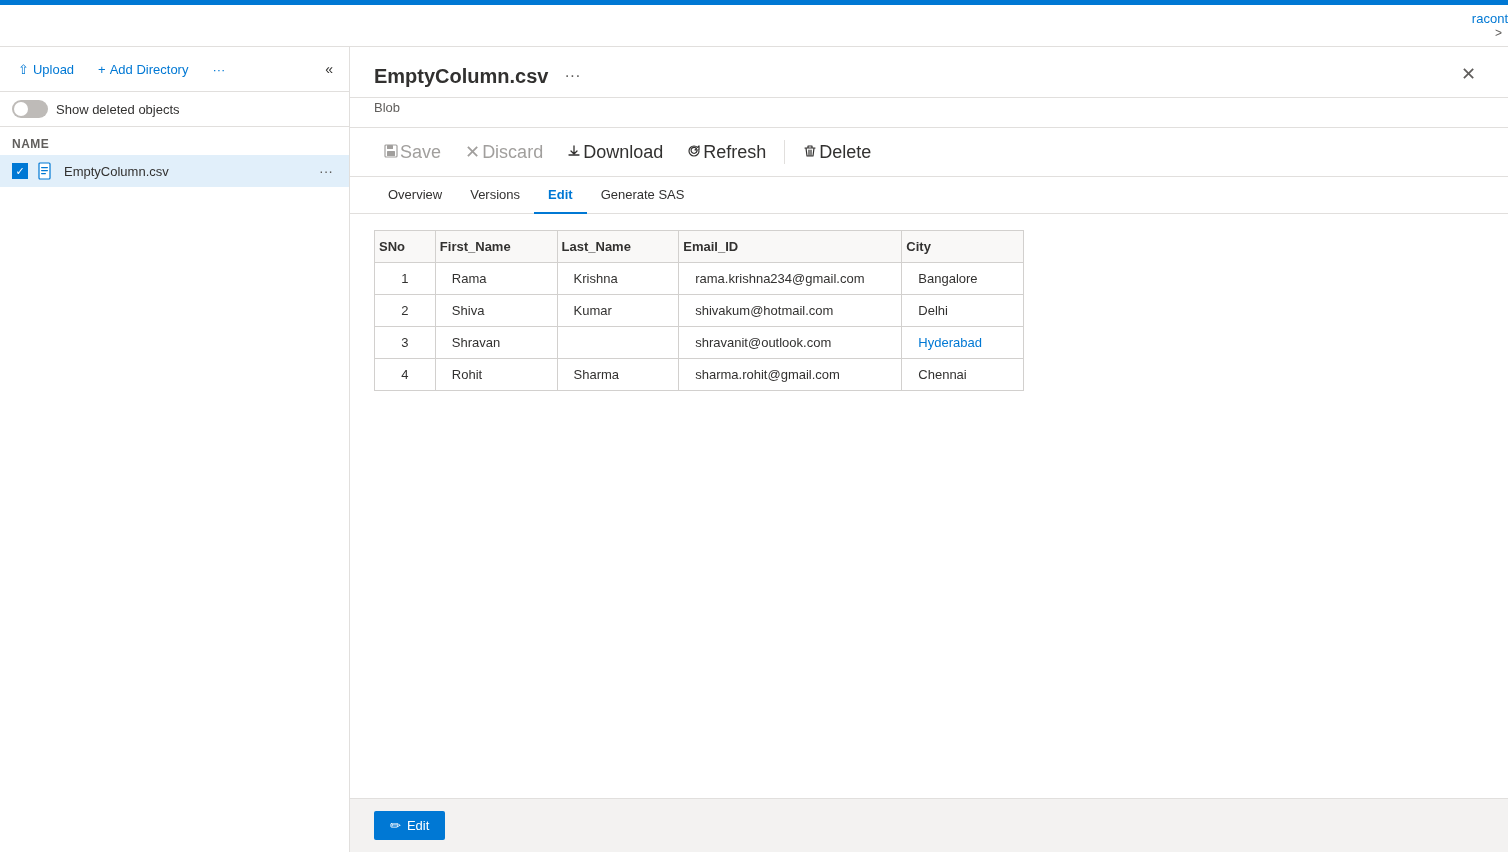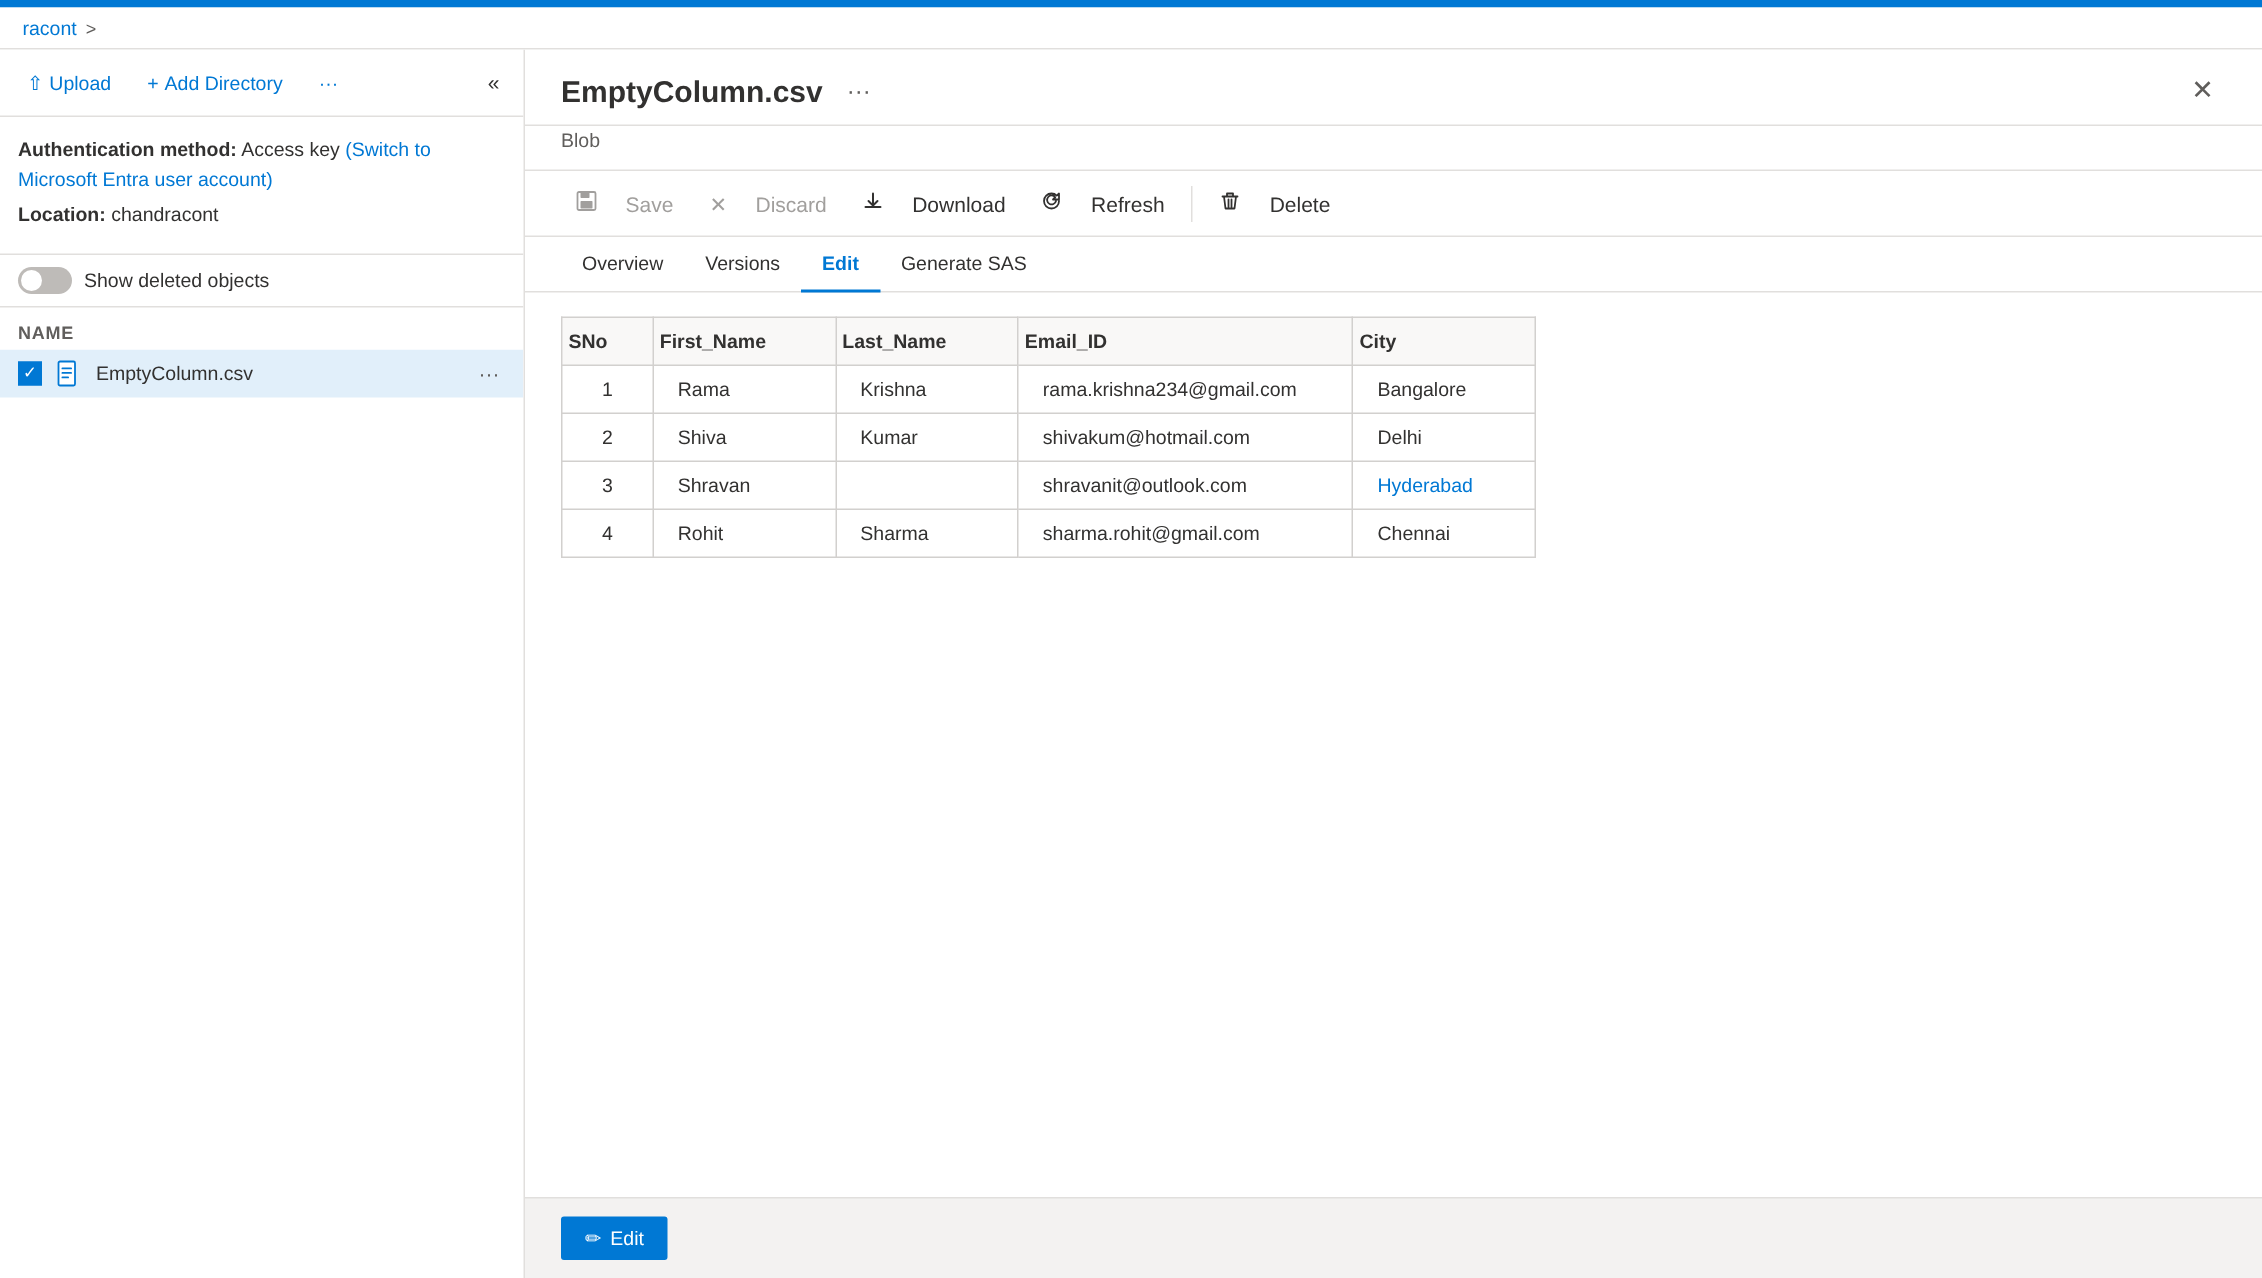--- a/index.html
+++ b/index.html
@@ -2,21 +2,21 @@
 <html><head>
   <meta charset="utf-8">
   <style>
     * { box-sizing: border-box; margin: 0; padding: 0; }
     body { font-family: 'Segoe UI', Tahoma, Geneva, Verdana, sans-serif; font-size: 13px; background: #f3f3f3; color: #323130; display: flex; flex-direction: column; height: 852px; overflow: hidden; }
 
     
     .top-bar { height: 5px; background: #0078d4; width: 100%; }
 
     
-    .breadcrumb-bar { background: #fff; padding: 6px 15px; display: flex; align-items: flex-end; border-bottom: 1px solid #e1dfdd; }
+    .breadcrumb-bar { background: #fff; padding: 6px 0; display: flex; align-items: flex-end; border-bottom: 1px solid #e1dfdd; flex-direction: column; }
     .breadcrumb-item { color: #0078d4; font-size: 13px; cursor: pointer; }
     .breadcrumb-sep { margin: 0 6px; color: #605e5c; font-size: 12px; }
 
     
     .main-layout { display: flex; flex: 1; overflow: hidden; }
 
     
     .sidebar { width: 350px; background: #fff; border-right: 1px solid #e1dfdd; display: flex; flex-direction: column; padding: 0; overflow: hidden; }
     .sidebar-toolbar { display: flex; align-items: center; padding: 10px 12px; gap: 12px; border-bottom: 1px solid #e1dfdd; }
     .sidebar-toolbar-btn { display: flex; align-items: center; gap: 4px; color: #0078d4; cursor: pointer; font-size: 13px; background: none; border: none; padding: 4px 6px; }
@@ -44,21 +44,21 @@
     
     .detail-panel { flex: 1; background: #fff; display: flex; flex-direction: column; overflow: hidden; }
     .detail-header { display: flex; align-items: center; padding: 16px 24px 8px; border-bottom: 1px solid #e1dfdd; }
     .detail-title { font-size: 20px; font-weight: 600; color: #323130; }
     .detail-ellipsis { margin-left: 12px; cursor: pointer; color: #605e5c; font-size: 16px; background: none; border: none; padding: 4px; }
     .detail-subtitle { font-size: 13px; color: #605e5c; padding: 2px 24px 12px; border-bottom: 1px solid #e1dfdd; }
     .detail-close { margin-left: auto; cursor: pointer; font-size: 18px; color: #605e5c; background: none; border: none; padding: 4px 8px; align-self: flex-start; margin-top: -4px; }
 
     
     .detail-toolbar { display: flex; align-items: center; padding: 8px 24px; border-bottom: 1px solid #e1dfdd; gap: 4px; }
-    .toolbar-btn { display: flex; align-items: center; gap: 19px; padding: 5px 10px; background: none; border: none; cursor: pointer; font-size: 14px; color: #323130; border-radius: 2px; }
+    .toolbar-btn { display: flex; align-items: center; gap: 2px; padding: 5px 10px; background: none; border: none; cursor: pointer; font-size: 18px; color: #323130; border-radius: 2px; }
     .toolbar-btn.disabled { color: #a19f9d; cursor: default; }
     .toolbar-divider { width: 1px; height: 24px; background: #e1dfdd; margin: 0 4px; }
 
     
     .detail-tabs { display: flex; align-items: center; padding: 0 24px; border-bottom: 1px solid #e1dfdd; }
     .tab-item { padding: 10px 14px; font-size: 13px; cursor: pointer; color: #323130; border-bottom: 2px solid transparent; margin-bottom: -1px; }
     .tab-item.active { color: #0078d4; border-bottom: 2px solid #0078d4; font-weight: 600; }
 
     
     .detail-content { flex: 1; overflow-y: auto; padding: 16px 24px; }
@@ -98,33 +98,20 @@
       <button class="sidebar-toolbar-btn">
         <span>+</span>
         <span>Add Directory</span>
       </button>
       <button class="sidebar-toolbar-btn">
         <span>···</span>
       </button>
       <button class="sidebar-collapse">«</button>
     </div>
 
-    <div class="sidebar-meta">
-      <p>
-        <span class="label">Authentication method:</span>
-        <span> </span>
-        <span>Access key</span>
-        <a> (Switch to<br>Microsoft Entra user account)</a>
-      </p>
-      <p>
-        <span class="label">Location:</span>
-        <span> </span>
-        <span>chandracont</span>
-      </p>
-    </div>
 
 
     <div class="sidebar-toggle">
       <div class="toggle-switch">
         <div class="toggle-knob"></div>
       </div>
       <span>Show deleted objects</span>
     </div>
 
     <div class="sidebar-files-header">Name</div>

